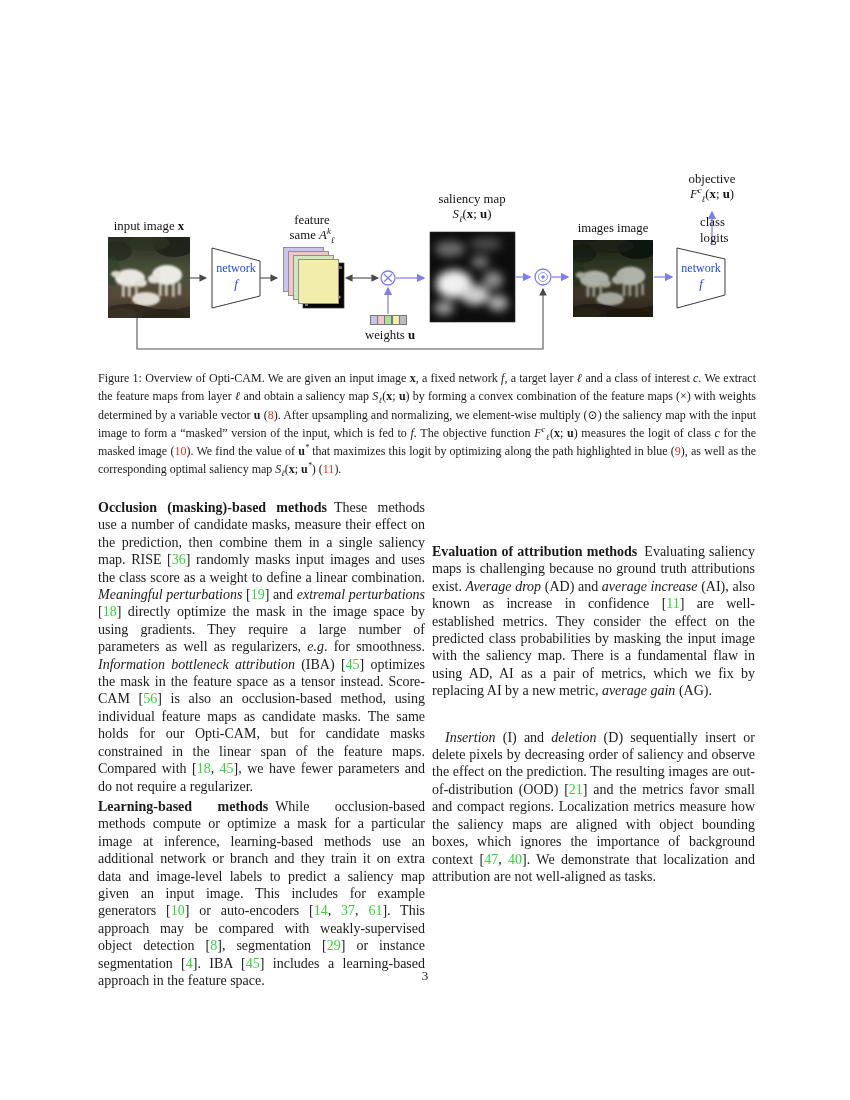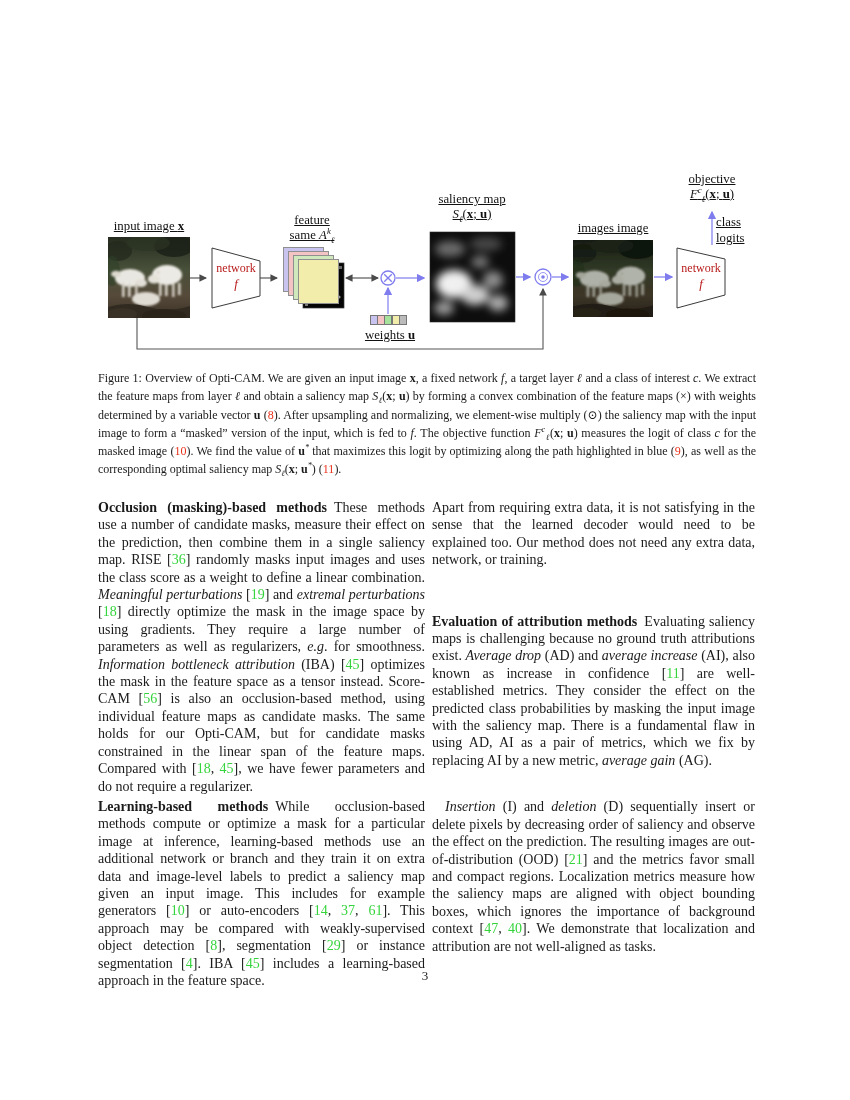--- a/index.html
+++ b/index.html
@@ -2,23 +2,23 @@
 <html style="--green: #35d43c; --red: #e8311a;"><head>
 <meta charset="utf-8">
 <style>
   html,body{margin:0;padding:0;background:#e8e8e8;}
   .page{
     position:relative;width:850px;height:1100px;margin:0 auto;background:#ffffff;
     font-family:"Liberation Serif","DejaVu Serif",serif;color:#1a1a1a;overflow:hidden;
   }
   .abs{position:absolute;}
   
-  .fig-label{position:absolute;font-size:12.8px;line-height:15px;text-align:center;color:#111;text-decoration:underline;}
+  .fig-label{position:absolute;font-size:12.8px;line-height:15px;text-align:center;color:#111;}
   .fig-label.left{text-align:left;}
-  .node-label{position:absolute;font-size:13px;line-height:15px;text-align:center;color:#b91c1c;}
+  .node-label{position:absolute;font-size:13px;line-height:15px;text-align:center;color:#1d4ed8;}
   .fcard{position:absolute;width:41px;height:45px;border:0.8px solid #8f8f8f;box-sizing:border-box;}
   .wsq{display:inline-block;width:8px;height:10px;border:0.8px solid #777;box-sizing:border-box;vertical-align:top;margin-right:-0.8px;}
   sub,sup{line-height:0;font-size:0.68em;font-style:italic;}
   
   .s-b{font-weight:bold;}
   .s-i{font-style:italic;}
   .s-m{font-style:italic;}
   .s-g{color:var(--green,#33cc33);}
   .s-r{color:var(--red,#e22b14);}
   .caption{
@@ -200,33 +200,32 @@
   <div class="node-label" style="left:677px;top:261px;width:48px;">
     <div style="font-size:12px;">network</div>
     <div style="font-style:italic;">f</div>
   </div>
 
   <div class="fig-label" style="left:652px;top:172px;width:120px;">
     <div>objective</div>
     <div><span class="s-m">F</span><sup>c</sup><sub>ℓ</sub><span>(</span><span class="s-b">x</span><span>; </span><span class="s-b">u</span><span>)</span></div>
   </div>
 
-  <div class="fig-label left" style="left:716px;top:214px;width:50px;line-height:16px;">
+  <div class="fig-label left" style="left:700px;top:214px;width:50px;line-height:16px;">
     <div>class</div>
     <div>logits</div>
   </div>
 
   <div class="caption"><span>Figure 1: Overview of Opti-CAM. We are given an input image </span><span class="s-b">x</span><span>, a fixed network </span><span class="s-m">f</span><span>, a target layer </span><span class="s-m">ℓ</span><span> and a class of interest </span><span class="s-m">c</span><span>.  We extract the feature maps from layer </span><span class="s-m">ℓ</span><span> and obtain a saliency map </span><span class="s-m">S</span><sub>ℓ</sub><span>(</span><span class="s-b">x</span><span>; </span><span class="s-b">u</span><span>) by forming a convex combination of the feature maps (×) with weights determined by a variable vector </span><span class="s-b">u</span><span> (</span><span class="s-r">8</span><span>).  After upsampling and normalizing, we element-wise multiply (⊙) the saliency map with the input image to form a “masked” version of the input, which is fed to </span><span class="s-m">f</span><span>.  The objective function </span><span class="s-m">F</span><sup>c</sup><sub>ℓ</sub><span>(</span><span class="s-b">x</span><span>; </span><span class="s-b">u</span><span>) measures the logit of class </span><span class="s-m">c</span><span> for the masked image (</span><span class="s-r">10</span><span>). We find the value of </span><span class="s-b">u</span><sup>*</sup><span> that maximizes this logit by optimizing along the path highlighted in blue (</span><span class="s-r">9</span><span>), as well as the corresponding optimal saliency map </span><span class="s-m">S</span><sub>ℓ</sub><span>(</span><span class="s-b">x</span><span>; </span><span class="s-b">u</span><sup>*</sup><span>) (</span><span class="s-r">11</span><span>).</span></div>
 
   <div class="col col-left">
     <p><span class="s-b">Occlusion (masking)-based methods</span><span> These methods use a number of candidate masks, measure their effect on the prediction, then combine them in a single saliency map.  RISE [</span><span class="s-g">36</span><span>] randomly masks input images and uses the class score as a weight to define a linear combination. </span><span class="s-i">Meaningful perturbations</span><span> [</span><span class="s-g">19</span><span>] and </span><span class="s-i">extremal perturbations</span><span> [</span><span class="s-g">18</span><span>] directly optimize the mask in the image space by using gradients. They require a large number of parameters as well as regularizers, </span><span class="s-i">e.g</span><span>. for smoothness. </span><span class="s-i">Information bottleneck attribution</span><span> (IBA) [</span><span class="s-g">45</span><span>] optimizes the mask in the feature space as a tensor instead.  Score-CAM [</span><span class="s-g">56</span><span>] is also an occlusion-based method, using individual feature maps as candidate masks.  The same holds for our Opti-CAM, but for candidate masks constrained in the linear span of the feature maps. Compared with [</span><span class="s-g">18</span><span>, </span><span class="s-g">45</span><span>], we have fewer parameters and do not require a regularizer.</span></p>
     <p><span class="s-b">Learning-based methods</span><span> While occlusion-based methods compute or optimize a mask for a particular image at inference, learning-based methods use an additional network or branch and they train it on extra data and image-level labels to predict a saliency map given an input image.  This includes for example generators [</span><span class="s-g">10</span><span>] or auto-encoders [</span><span class="s-g">14</span><span>, </span><span class="s-g">37</span><span>, </span><span class="s-g">61</span><span>]. This approach may be compared with weakly-supervised object detection [</span><span class="s-g">8</span><span>], segmentation [</span><span class="s-g">29</span><span>] or instance segmentation [</span><span class="s-g">4</span><span>]. IBA [</span><span class="s-g">45</span><span>] includes a learning-based approach in the feature space.</span></p>
   </div>
 
   <div class="col col-right">
-    <p><span>Apart from requiring extra data, it is not satisfying in the sense that the learned decoder would need to be explained too.  Our method does not need any extra data, network, or training.</span></p>
     <p class="sp1"><span class="s-b">Evaluation of attribution methods</span><span> Evaluating saliency maps is challenging because no ground truth attributions exist.  </span><span class="s-i">Average drop</span><span> (AD) and </span><span class="s-i">average increase</span><span> (AI), also known as increase in confidence [</span><span class="s-g">11</span><span>] are well-established metrics.  They consider the effect on the predicted class probabilities by masking the input image with the saliency map.  There is a fundamental flaw in using AD, AI as a pair of metrics, which we fix by replacing AI by a new metric, </span><span class="s-i">average gain</span><span> (AG).</span></p>
     <p class="sp2 indent"><span class="s-i">Insertion</span><span> (I) and </span><span class="s-i">deletion</span><span> (D) sequentially insert or delete pixels by decreasing order of saliency and observe the effect on the prediction.  The resulting images are out-of-distribution (OOD) [</span><span class="s-g">21</span><span>] and the metrics favor small and compact regions. Localization metrics measure how the saliency maps are aligned with object bounding boxes, which ignores the importance of background context [</span><span class="s-g">47</span><span>, </span><span class="s-g">40</span><span>]. We demonstrate that localization and attribution are not well-aligned as tasks.</span></p>
   </div>
 
   <div class="pageno">3</div>
 
 </div>
 
 </body></html>

